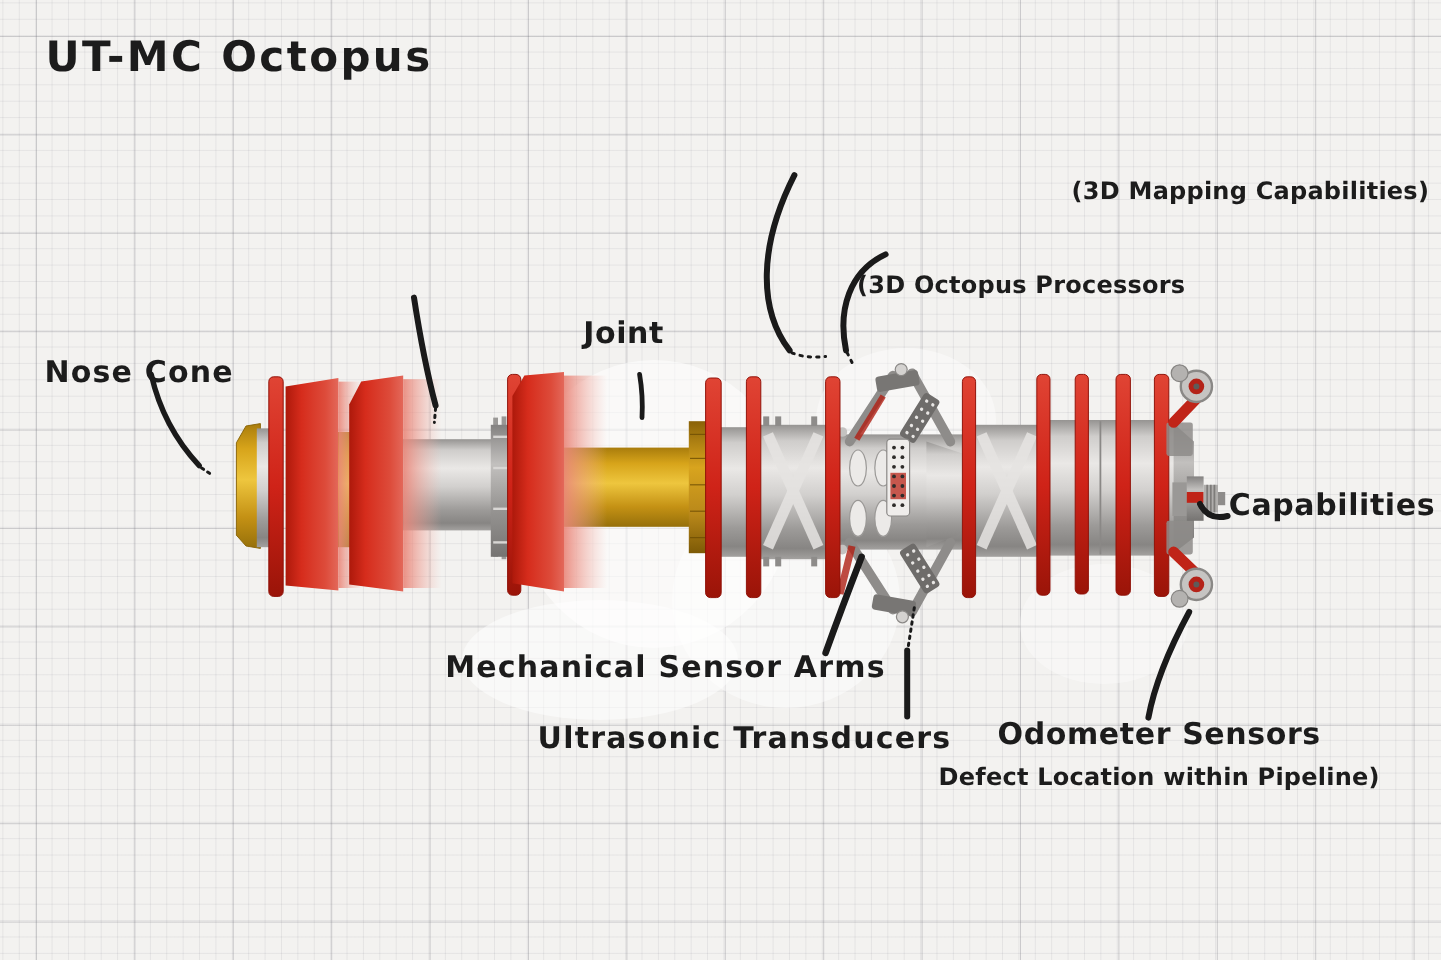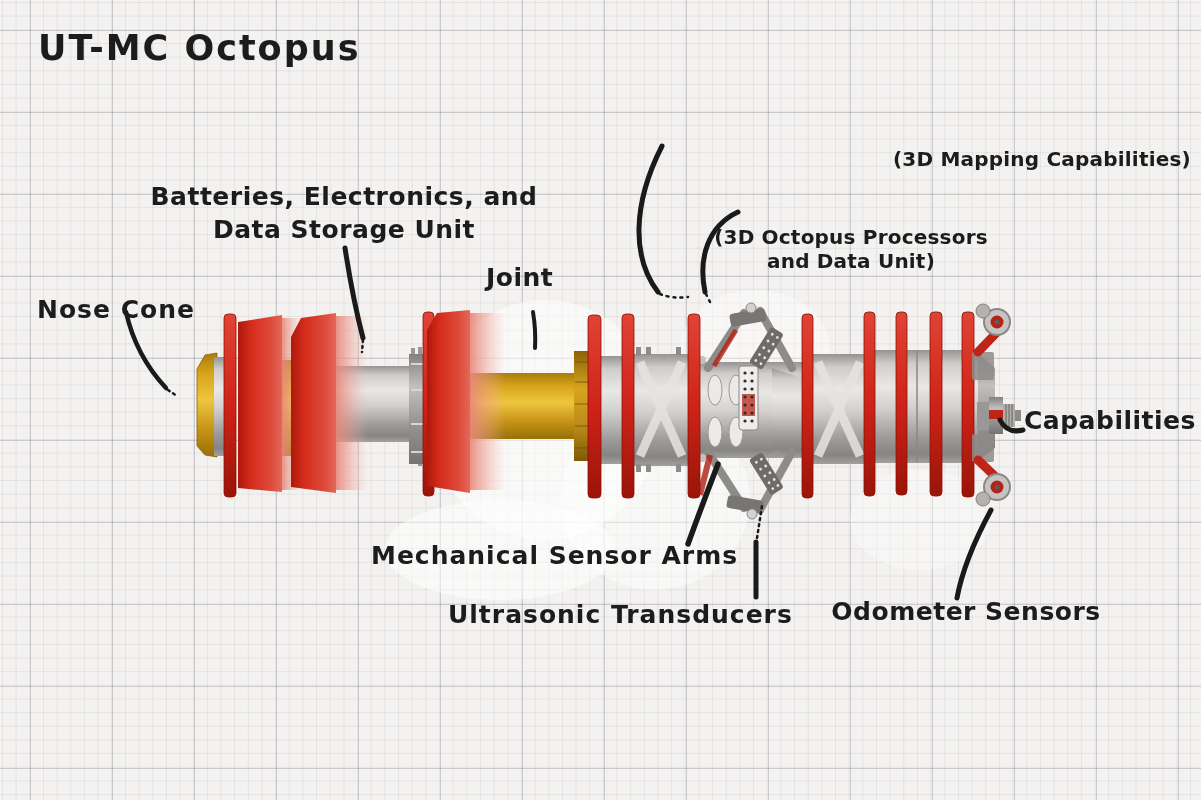--- a/index.html
+++ b/index.html
@@ -305,37 +305,33 @@
       <path d="M 1000,420 Q 1007,434 1023,430" stroke-width="5"></path>
     </g>
   </svg>
 
   <div class="lbl title" style="left:38px;top:28px">UT-MC Octopus</div>
 
   <div class="lbl sub" style="left:893px;top:147px">(3D Mapping Capabilities)</div>
 
   <div class="lbl sub center" style="left:851px;top:225px">
     <div>(3D Octopus Processors</div>
-    <div>and Data Unit)</div>
   </div>
 
-  <div class="lbl main center" style="left:344px;top:181px;line-height:1.3">
-    <div>Batteries, Electronics, and</div>
-    <div>Data Storage Unit</div>
-  </div>
 
   <div class="lbl main" style="left:37px;top:295px;letter-spacing:1px">Nose Cone</div>
 
   <div class="lbl main" style="left:486px;top:263px">Joint</div>
 
   <div class="lbl main" style="left:1024px;top:406px">Capabilities</div>
 
   <div class="lbl main" style="left:371px;top:541px;letter-spacing:1px">Mechanical Sensor Arms</div>
 
   <div class="lbl main" style="left:448px;top:600px;letter-spacing:1px">Ultrasonic Transducers</div>
 
   <div class="lbl center" style="left:966px;top:597px">
     <div class="main">Odometer Sensors</div>
     <div class="sub" style="margin-top:8px;line-height:1.3">
+      <div>Defect Location within Pipeline)</div>
     </div>
   </div>
 
 </div>
 
 </body></html>

